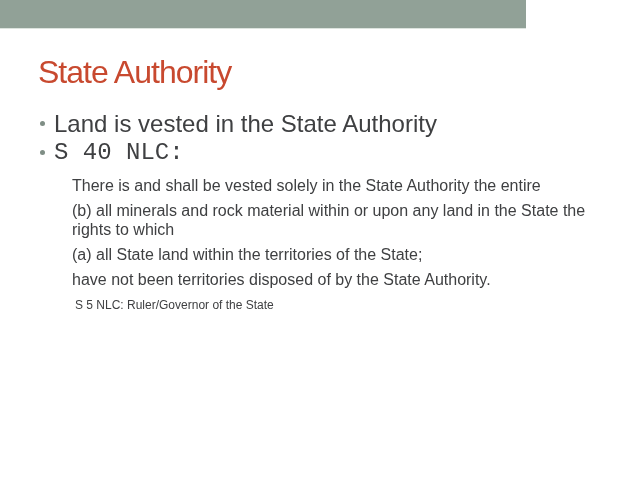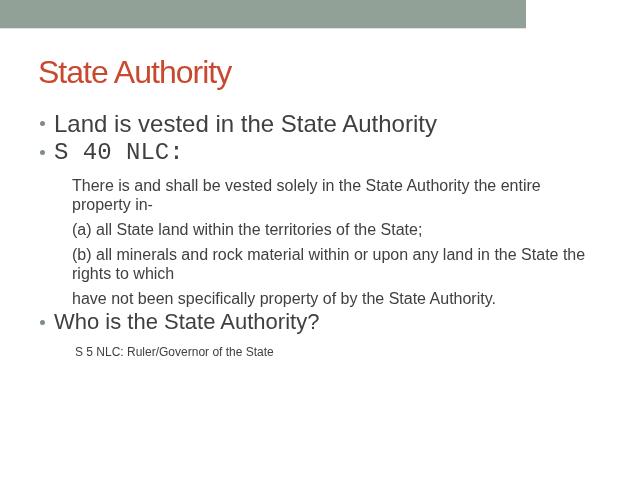--- a/index.html
+++ b/index.html
@@ -101,35 +101,30 @@
     </div>
 
     <div class="bullet-row b2">
       <span class="dot"></span>
       <span class="bullet-label">S 40 NLC:</span>
     </div>
 
     <div class="sub-block">
       <div class="sub-para">
         <div class="sub-line">There is and shall be vested solely in the State Authority the entire</div>
-        <div class="sub-line">property in-</div>
-      </div>
-      <div class="sub-para">
-        <div class="sub-line">(a) all State land within the territories of the State;</div>
       </div>
       <div class="sub-para">
         <div class="sub-line">(b) all minerals and rock material within or upon any land in the State the</div>
         <div class="sub-line">rights to which</div>
       </div>
       <div class="sub-para">
-        <div class="sub-line">have not been specifically property of by the State Authority.</div>
+        <div class="sub-line">(a) all State land within the territories of the State;</div>
+      </div>
+      <div class="sub-para">
+        <div class="sub-line">have not been territories disposed of by the State Authority.</div>
       </div>
     </div>
 
-    <div class="bullet-row level-big b3">
-      <span class="dot"></span>
-      <span class="bullet-label">Who is the State Authority?</span>
-    </div>
 
     <div class="s5-line">S 5 NLC: Ruler/Governor of the State</div>
 
   </div>
 </div>
 
 </body></html>

